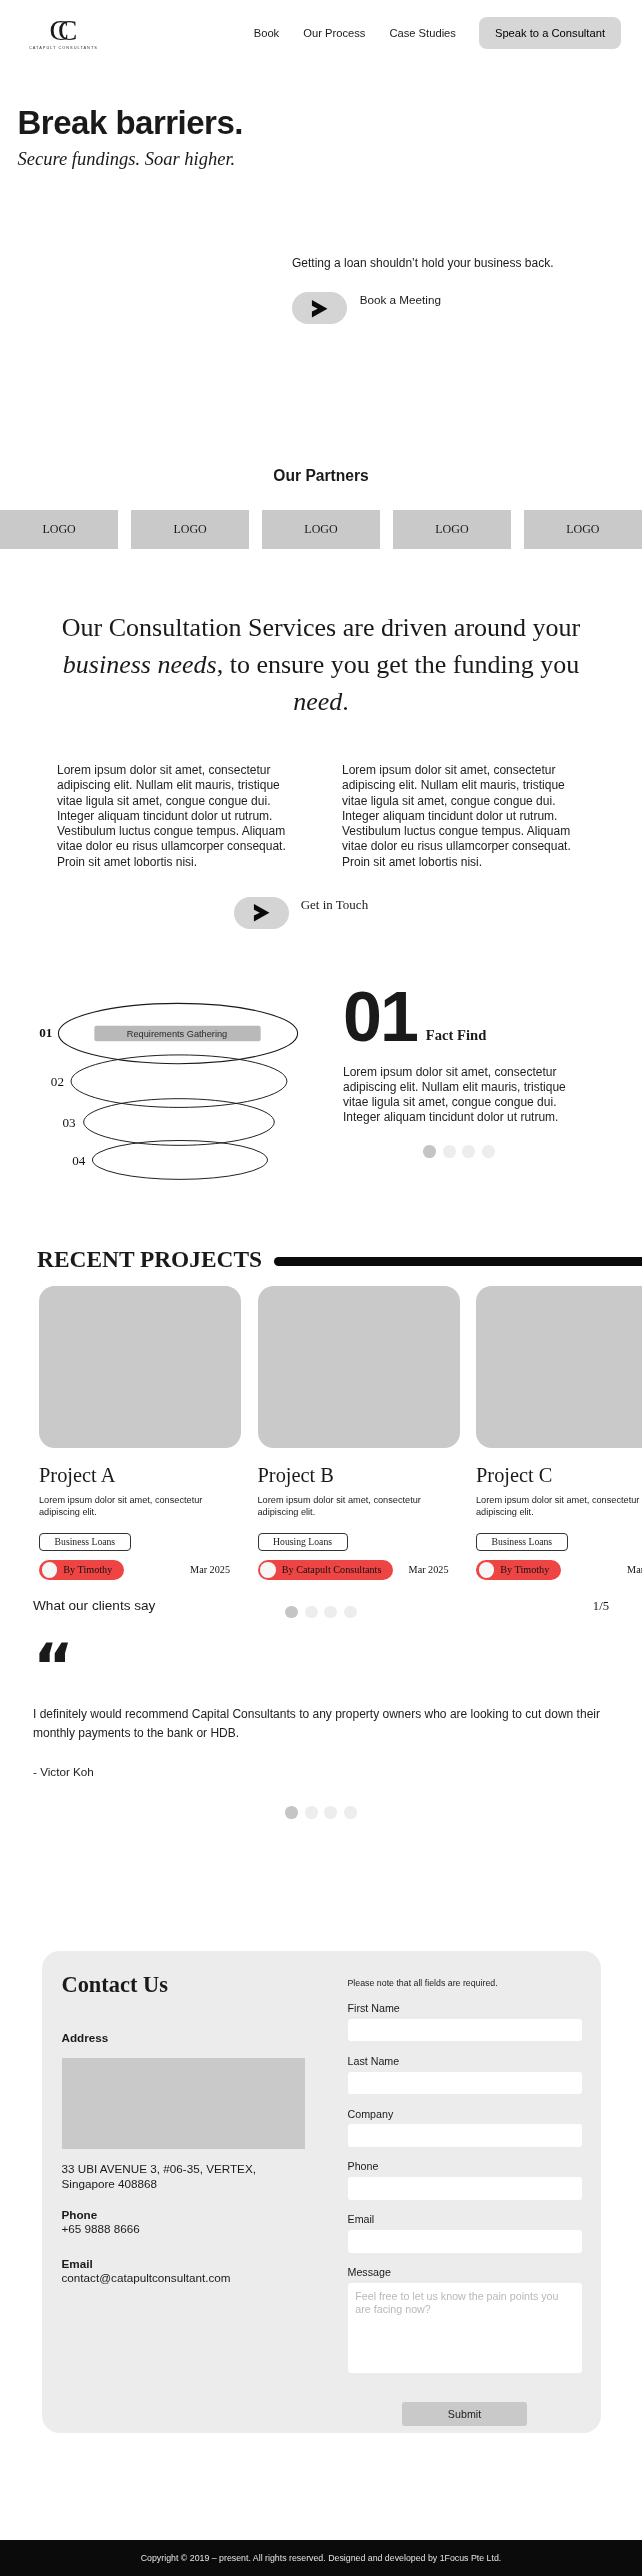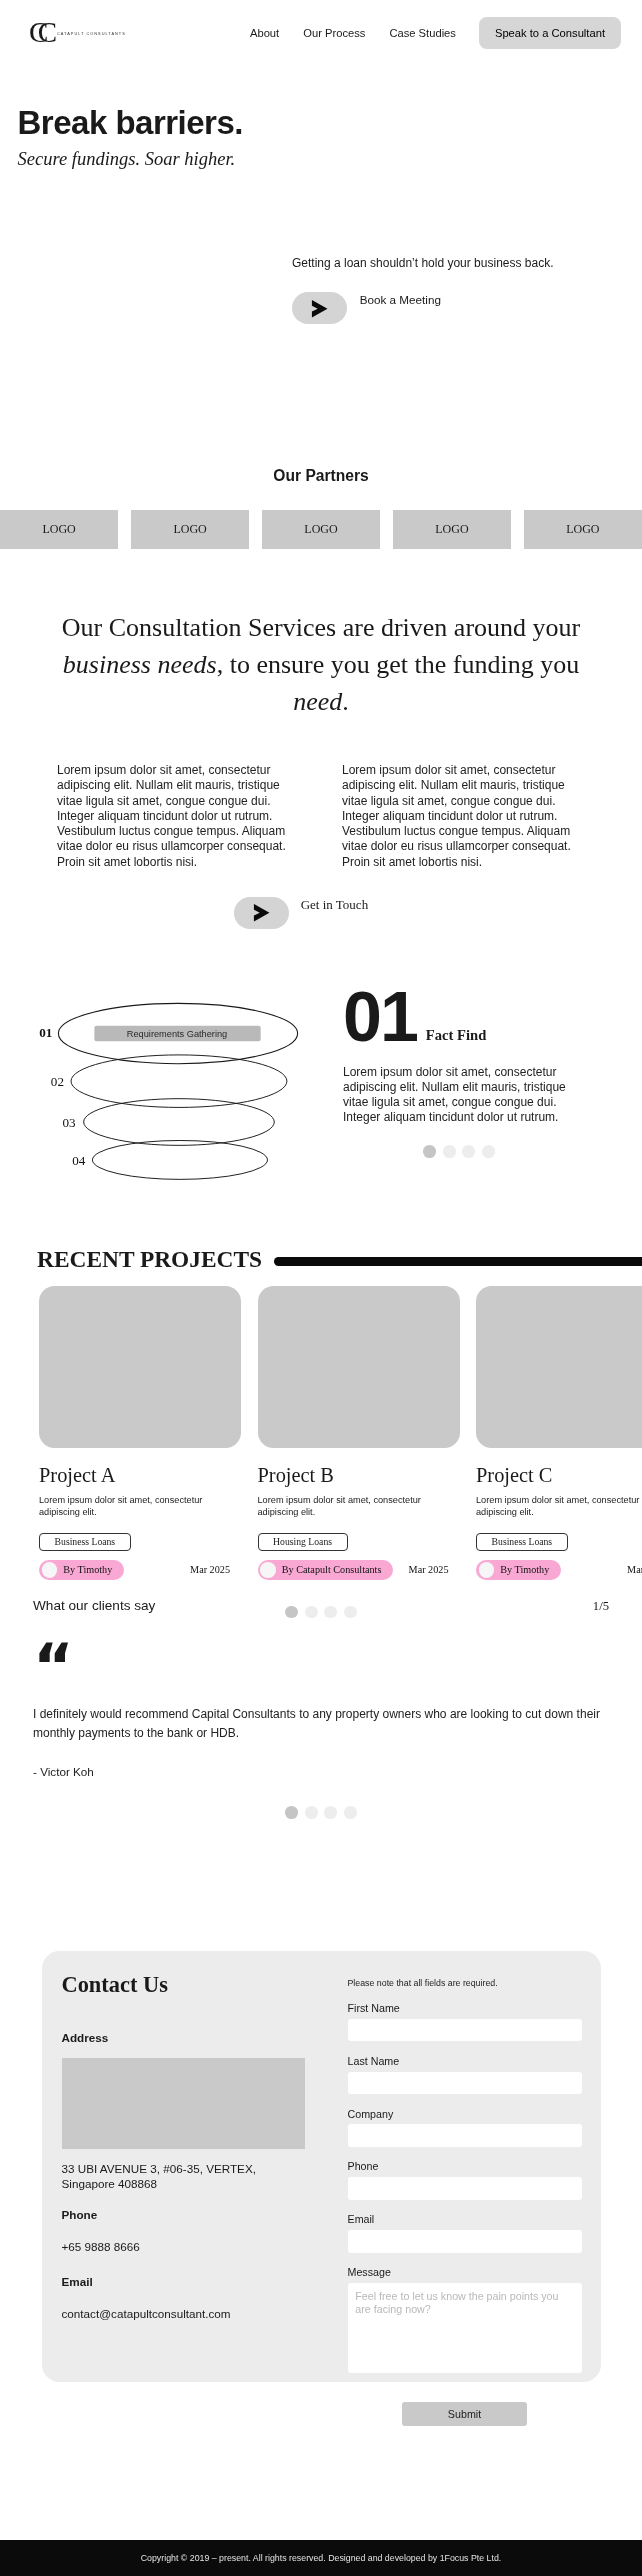--- a/index.html
+++ b/index.html
@@ -2,21 +2,21 @@
 <html><head>
 <meta charset="utf-8">
 <style>
   *{box-sizing:border-box;margin:0;padding:0}
   html,body{width:642px}
   body{position:relative;height:2576px;background:#fff;font-family:"Liberation Sans",sans-serif;color:#1a1a1a;overflow:hidden}
   .serif{font-family:"Liberation Serif",serif}
 
   
   .header{position:absolute;top:0;left:0;width:642px;height:60px;display:flex;align-items:center;padding:5.8px 21.4px 0 29px}
-  .logo{display:flex;flex-direction:row;align-items:center;line-height:1}
+  .logo{display:flex;flex-direction:column;align-items:center;line-height:1}
   .logo-mono{font-family:"Liberation Serif",serif;font-size:29px;letter-spacing:-10.7px;padding-right:10.7px}
   .logo-sub{font-size:3.9px;letter-spacing:1px;margin-top:1.9px;color:#333}
   .nav{display:flex;align-items:center;gap:24px;margin-left:auto}
   .nav-link{font-size:11.2px;font-weight:500;cursor:pointer}
   .header-cta{margin-left:23.4px;background:#d6d6d6;border:none;border-radius:7.8px;padding:9.7px 15.6px;font-family:"Liberation Sans",sans-serif;font-size:11.2px;font-weight:500;cursor:pointer}
 
   
   .hero-title{position:absolute;left:17.5px;top:104px}
   .hero-title h1{font-size:33px;font-weight:800;letter-spacing:-0.5px}
   .hero-sub{font-family:"Liberation Serif",serif;font-style:italic;font-size:18.5px;margin-top:6.8px}
@@ -58,47 +58,47 @@
   .projects-head{display:flex;align-items:center}
   .projects-head h2{font-family:"Liberation Serif",serif;font-size:23.4px;font-weight:700;margin-left:37px;white-space:nowrap}
   .projects-bar{flex:1;height:8.8px;background:#0a0a0a;border-radius:4.9px 0 0 4.9px;margin-left:11.7px;margin-top:3.9px}
   .cards{display:flex;gap:16.5px;margin:12.7px 0 0 39px;width:603px;overflow:hidden}
   .card{width:202px;flex:none;cursor:pointer}
   .card-img{width:202px;height:162px;background:#c9c9c9;border-radius:15.6px}
   .card h3{font-family:"Liberation Serif",serif;font-size:20.4px;font-weight:400;margin-top:16.5px}
   .card-desc{font-size:9.2px;line-height:12px;margin-top:6.8px;width:187px;color:#222}
   .tag{display:inline-block;margin-top:14.6px;border:1.2px solid #333;border-radius:4px;padding:2.9px 14.6px;font-family:"Liberation Serif",serif;font-size:9.7px;background:#fff;cursor:pointer}
   .author-row{display:flex;align-items:center;justify-content:space-between;width:191px;margin-top:8.8px}
-  .author-pill{display:flex;align-items:center;gap:5.8px;background:#f9a8d4;border-radius:11.7px;padding:1.9px 11.7px 1.9px 2.9px}
+  .author-pill{display:flex;align-items:center;gap:5.8px;background:#ef4444;border-radius:11.7px;padding:1.9px 11.7px 1.9px 2.9px}
   .avatar{width:15.6px;height:15.6px;border-radius:50%;background:#f6f6f6}
   .author-name,.card-date{font-family:"Liberation Serif",serif;font-size:10.2px;color:#111}
   .cards-dots{margin-top:26px}
 
   
   .testimonials{position:absolute;top:1598px;left:33px;width:576px}
   .testi-head{display:flex;justify-content:space-between;align-items:baseline}
   .testi-title{font-family:Liberation Sans, sans-serif;font-size:13.6px}
   .testi-counter{font-family:"Liberation Serif",serif;font-size:12.7px}
   .quote-mark{font-family:"DejaVu Sans",sans-serif;font-weight:700;font-size:62px;line-height:0.9;height:43px;margin-top:25px}
   .testi-body p{font-size:12px;line-height:19px;color:#222}
   .testi-body p:first-child{margin-top:23.4px}
   .testi-body p + p{margin-top:13.6px}
   .testi-author{margin-top:22px;font-size:11.7px;color:#222}
   .testi-dots{margin-top:28px}
 
   
-  .contact{position:absolute;top:1951px;left:42px;width:559px;height:431px;background:#ececec;border-radius:17.5px;padding:21.4px 19.5px;display:flex;justify-content:space-between}
+  .contact{position:absolute;top:1951px;left:42px;width:559px;height:482px;background:#ececec;border-radius:17.5px;padding:21.4px 19.5px;display:flex;justify-content:space-between}
   .contact-left{width:247px}
   .contact-left h2{font-family:"Liberation Serif",serif;font-size:22.4px;font-weight:700}
   .field-label{font-size:11.7px;font-weight:700}
   .contact-left .addr-label{margin-top:33px}
   .addr-img{width:243px;height:91px;background:#c9c9c9;margin-top:13.6px}
   .addr-text{margin-top:11.7px;font-size:11.7px;line-height:15px}
   .contact-left .phone-label{margin-top:17.5px}
-  .contact-value{margin-top:19px;font-size:11.7px}
+  .contact-value{margin-top:1px;font-size:11.7px}
   .contact-left .email-label{margin-top:21.4px}
   .contact-right{width:234px}
   .form-note{font-size:8.8px;color:#222;margin-top:5.8px}
   .form-field label{display:block;font-size:10.7px;font-weight:500;margin:13.6px 0 4.9px}
   .form-field input{width:100%;height:22.4px;border:none;border-radius:2.9px;background:#fff;padding:0 7.8px;font-size:10.7px;font-family:"Liberation Sans",sans-serif}
   .form-field textarea{width:100%;height:90px;border:none;border-radius:2.9px;background:#fff;padding:6.8px 7.8px;font-size:10.7px;line-height:13.6px;font-family:"Liberation Sans",sans-serif;resize:none}
   .form-field textarea::placeholder{color:#b9b9b9}
   .submit-btn{display:block;margin:25px auto 0;width:125px;height:24px;background:#c9c9c9;border:none;border-radius:2.9px;font-size:10.7px;font-weight:500;color:#222;font-family:"Liberation Sans",sans-serif;cursor:pointer}
 
   
@@ -107,21 +107,21 @@
 </style>
 </head>
 <body>
 
 <div class="header">
   <div class="logo">
     <span class="logo-mono">CC</span>
     <span class="logo-sub">CATAPULT CONSULTANTS</span>
   </div>
   <nav class="nav">
-    <span class="nav-link">About</span>
+    <span class="nav-link">Book</span>
     <span class="nav-link">Our Process</span>
     <span class="nav-link">Case Studies</span>
   </nav>
   <button class="header-cta">Speak to a Consultant</button>
 </div>
 
 <div class="hero-title">
   <h1>Break barriers.</h1>
   <div class="hero-sub">Secure fundings. Soar higher.</div>
 </div>

